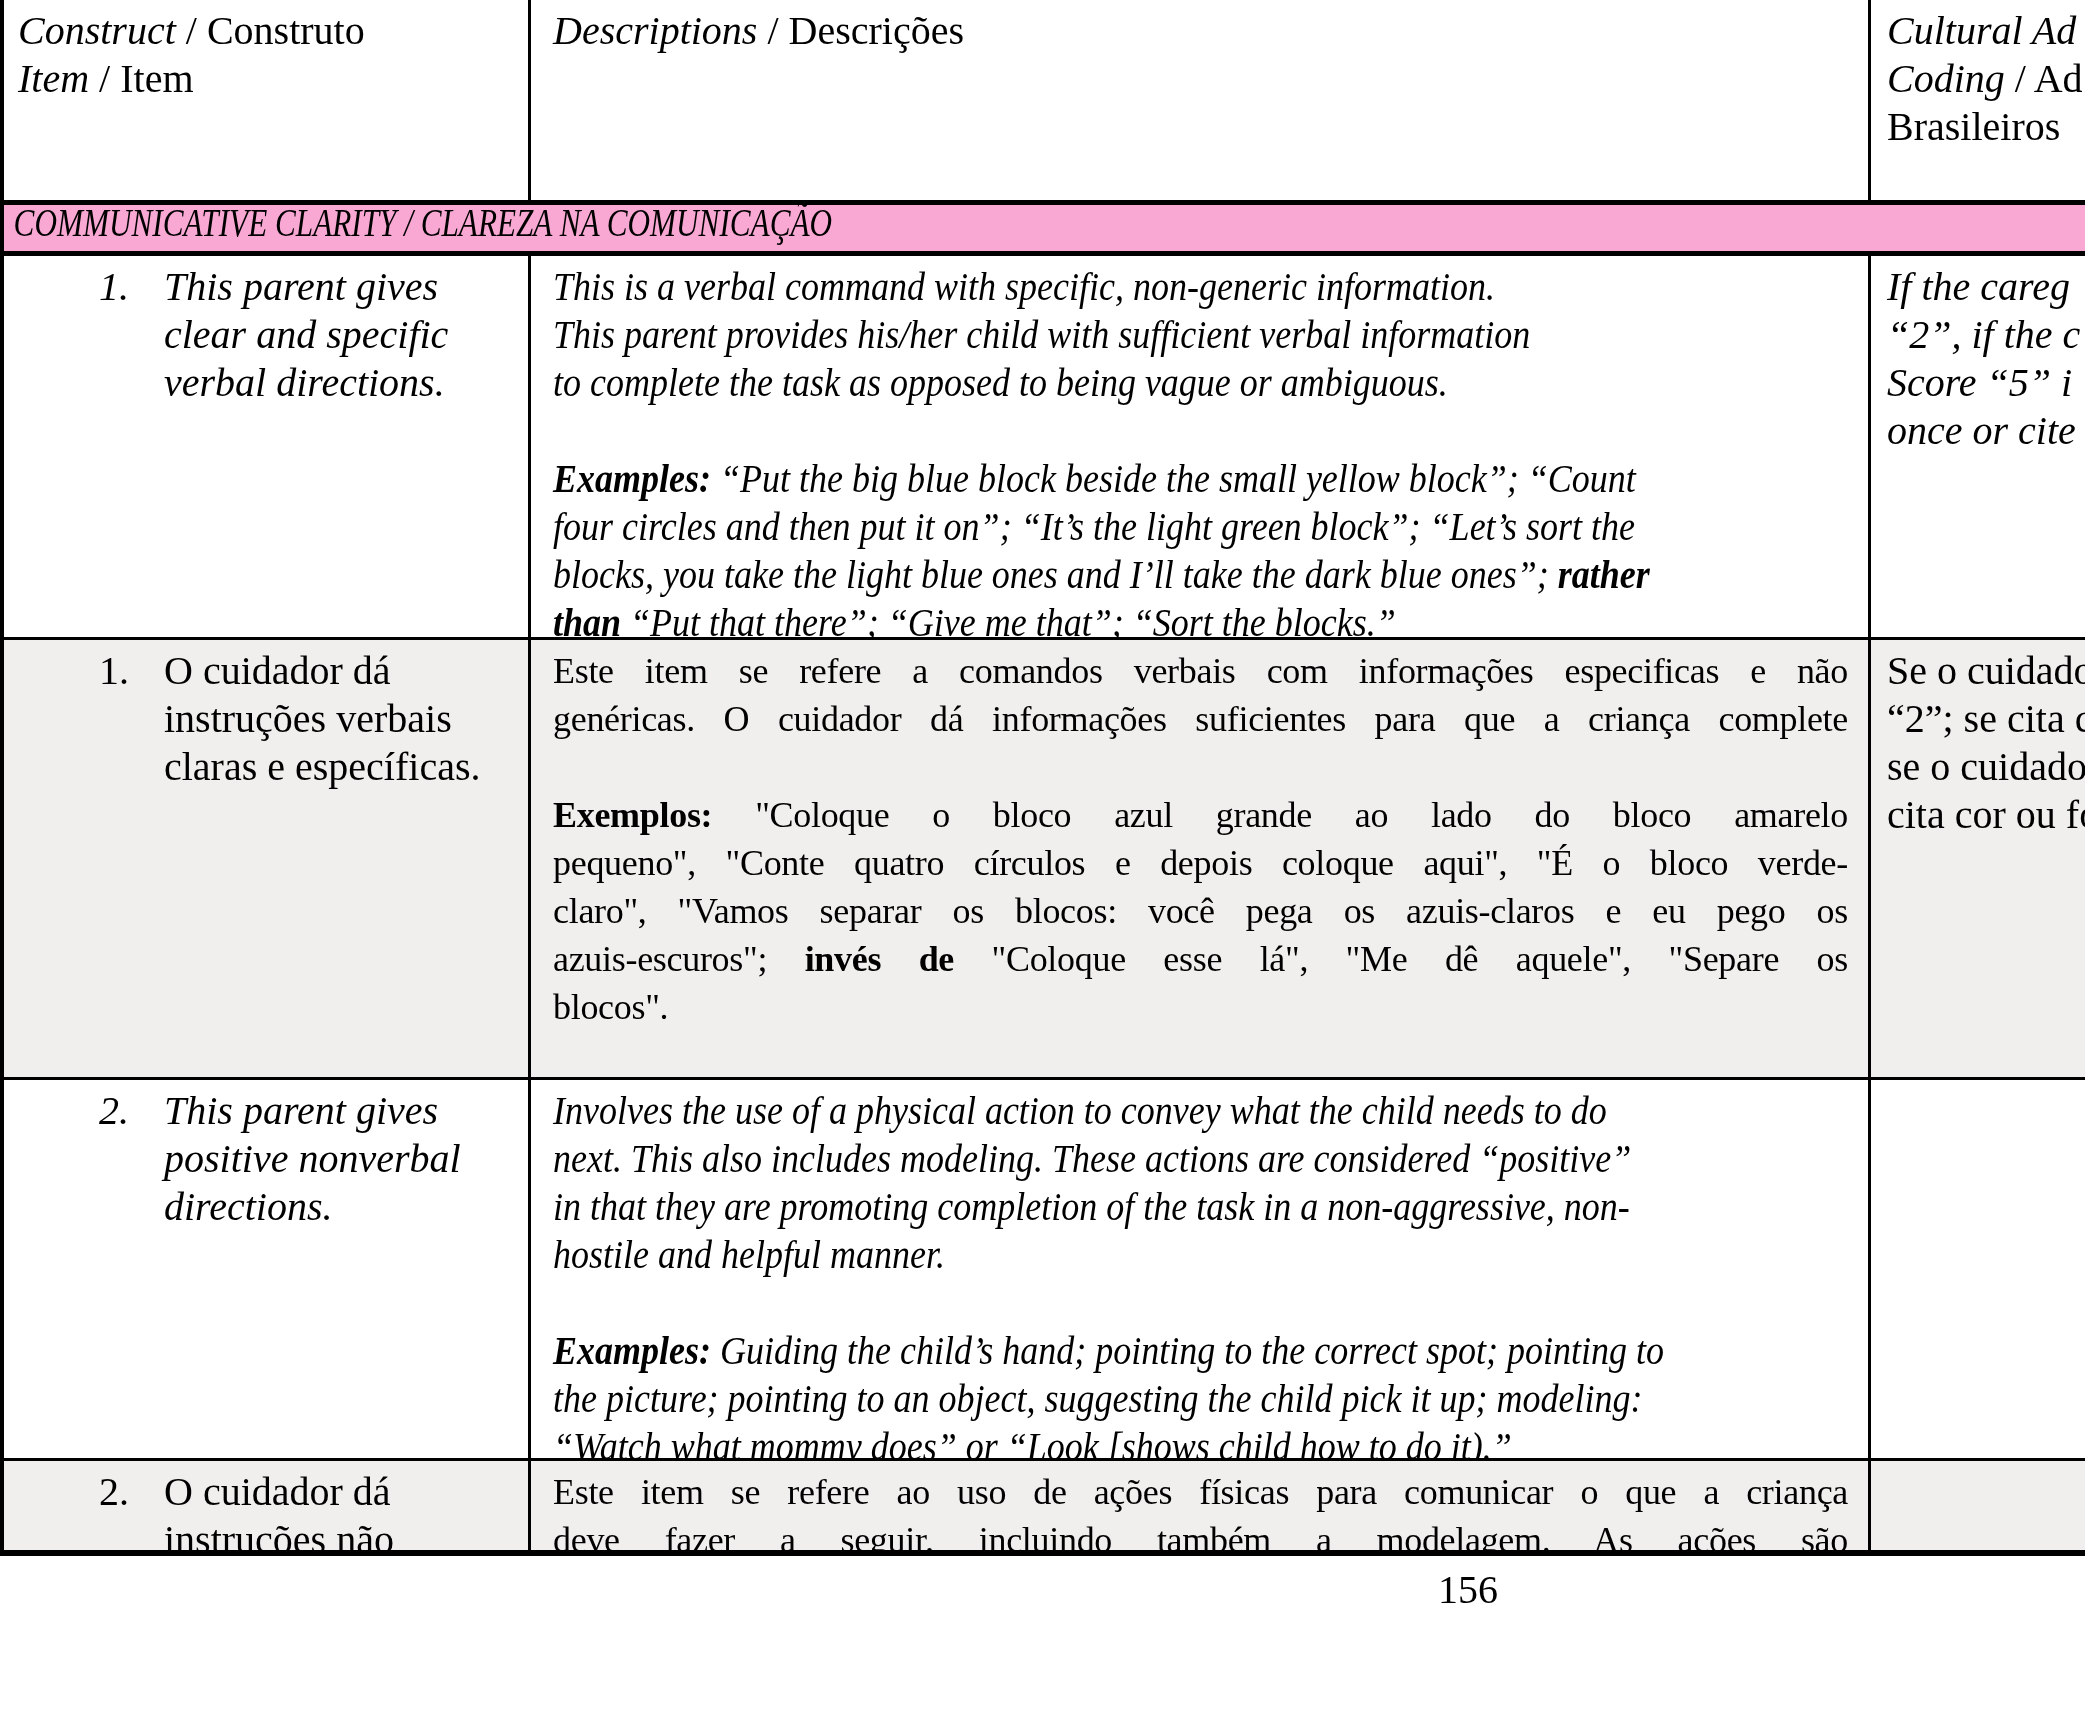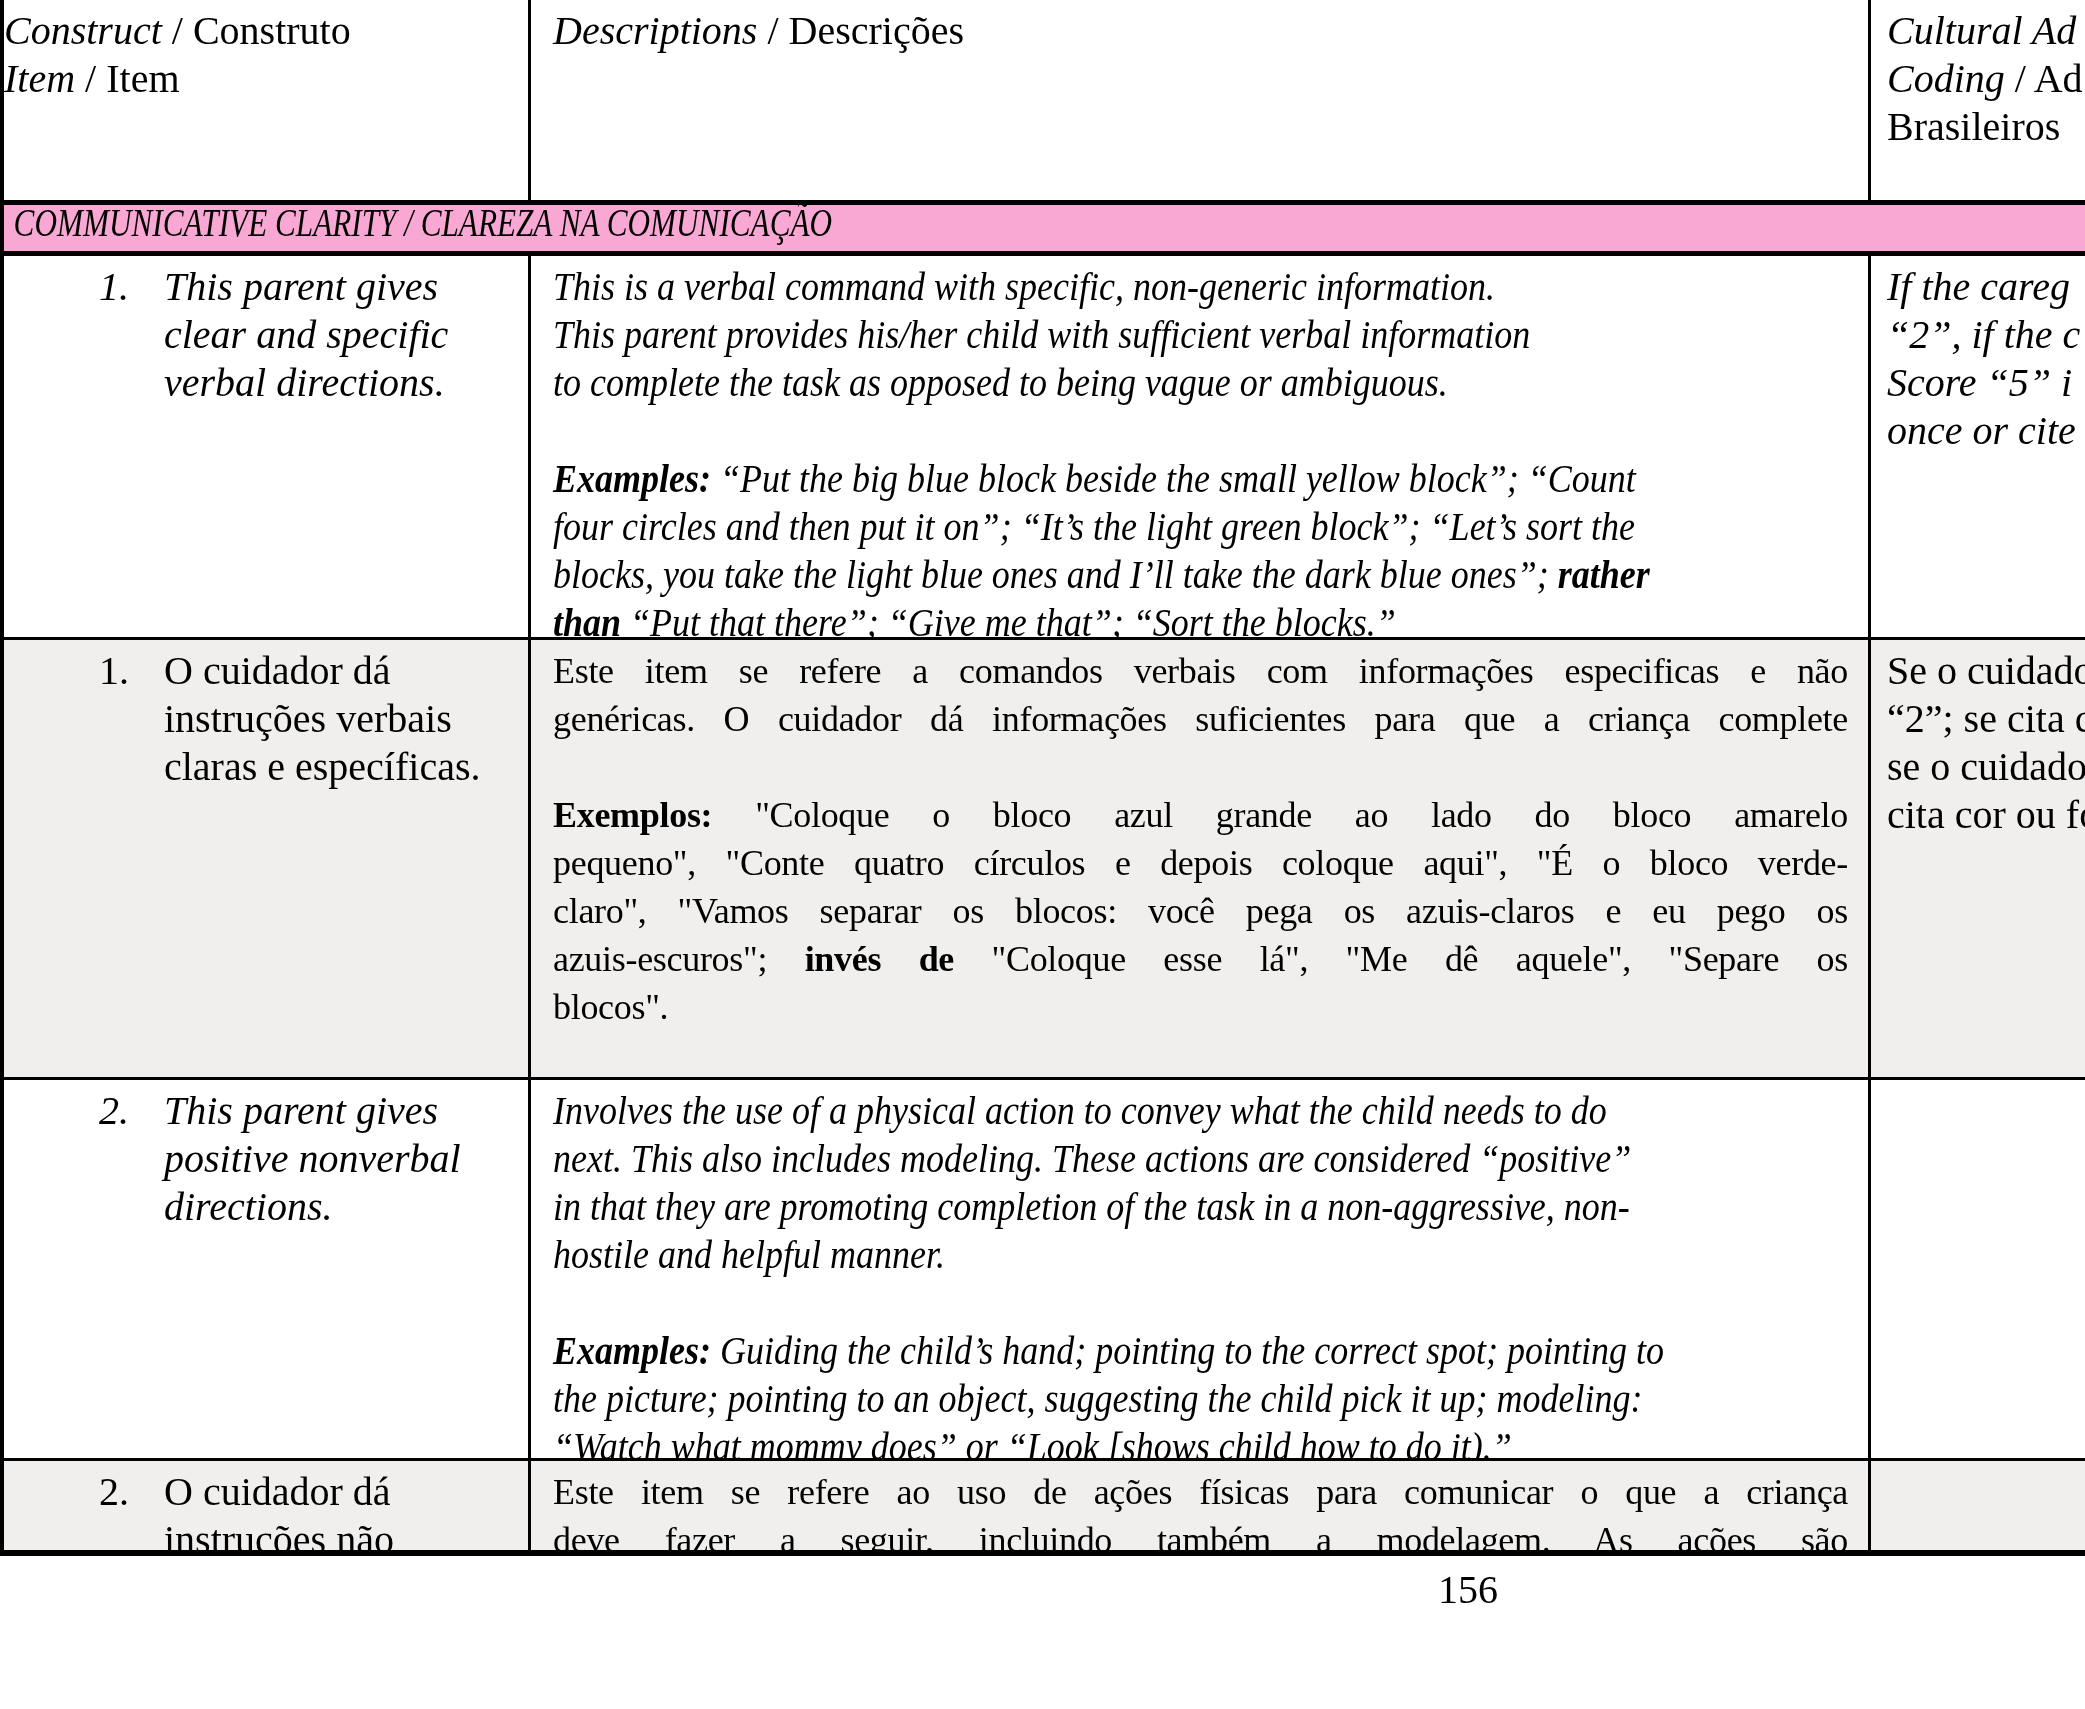--- a/index.html
+++ b/index.html
@@ -21,21 +21,21 @@
   .row-2pt{height:95px;border-bottom:6px solid #000;background:#f0efed;}
   .section-bar{
     height:56px;border-top:5px solid #000;border-bottom:5px solid #000;
     background:#f9a8d4;box-sizing:border-box;overflow:hidden;
   }
   .section-title{
     font-style:italic;font-size:39px;line-height:36px;white-space:nowrap;
     transform:scaleX(0.80);transform-origin:0 50%;padding-left:12px;font-weight:500;
   }
   .it{font-style:italic;}
-  .hl{white-space:nowrap;}
+  .hl{white-space:nowrap;padding-left:14px;}
   .dl{white-space:nowrap;}
   .cond{transform:scaleX(0.90);transform-origin:0 0;}
   .jl{text-align:justify;text-align-last:justify;letter-spacing:-0.3px;font-size:36px;}
   .jl-last{text-align-last:left;}
   .sp{height:48px;}
   .b{font-weight:bold;}
   .item{position:relative;height:100%;}
   .inum{position:absolute;left:95px;top:0;}
   .ilines{margin-left:160px;}
   .ilines div{white-space:nowrap;}

